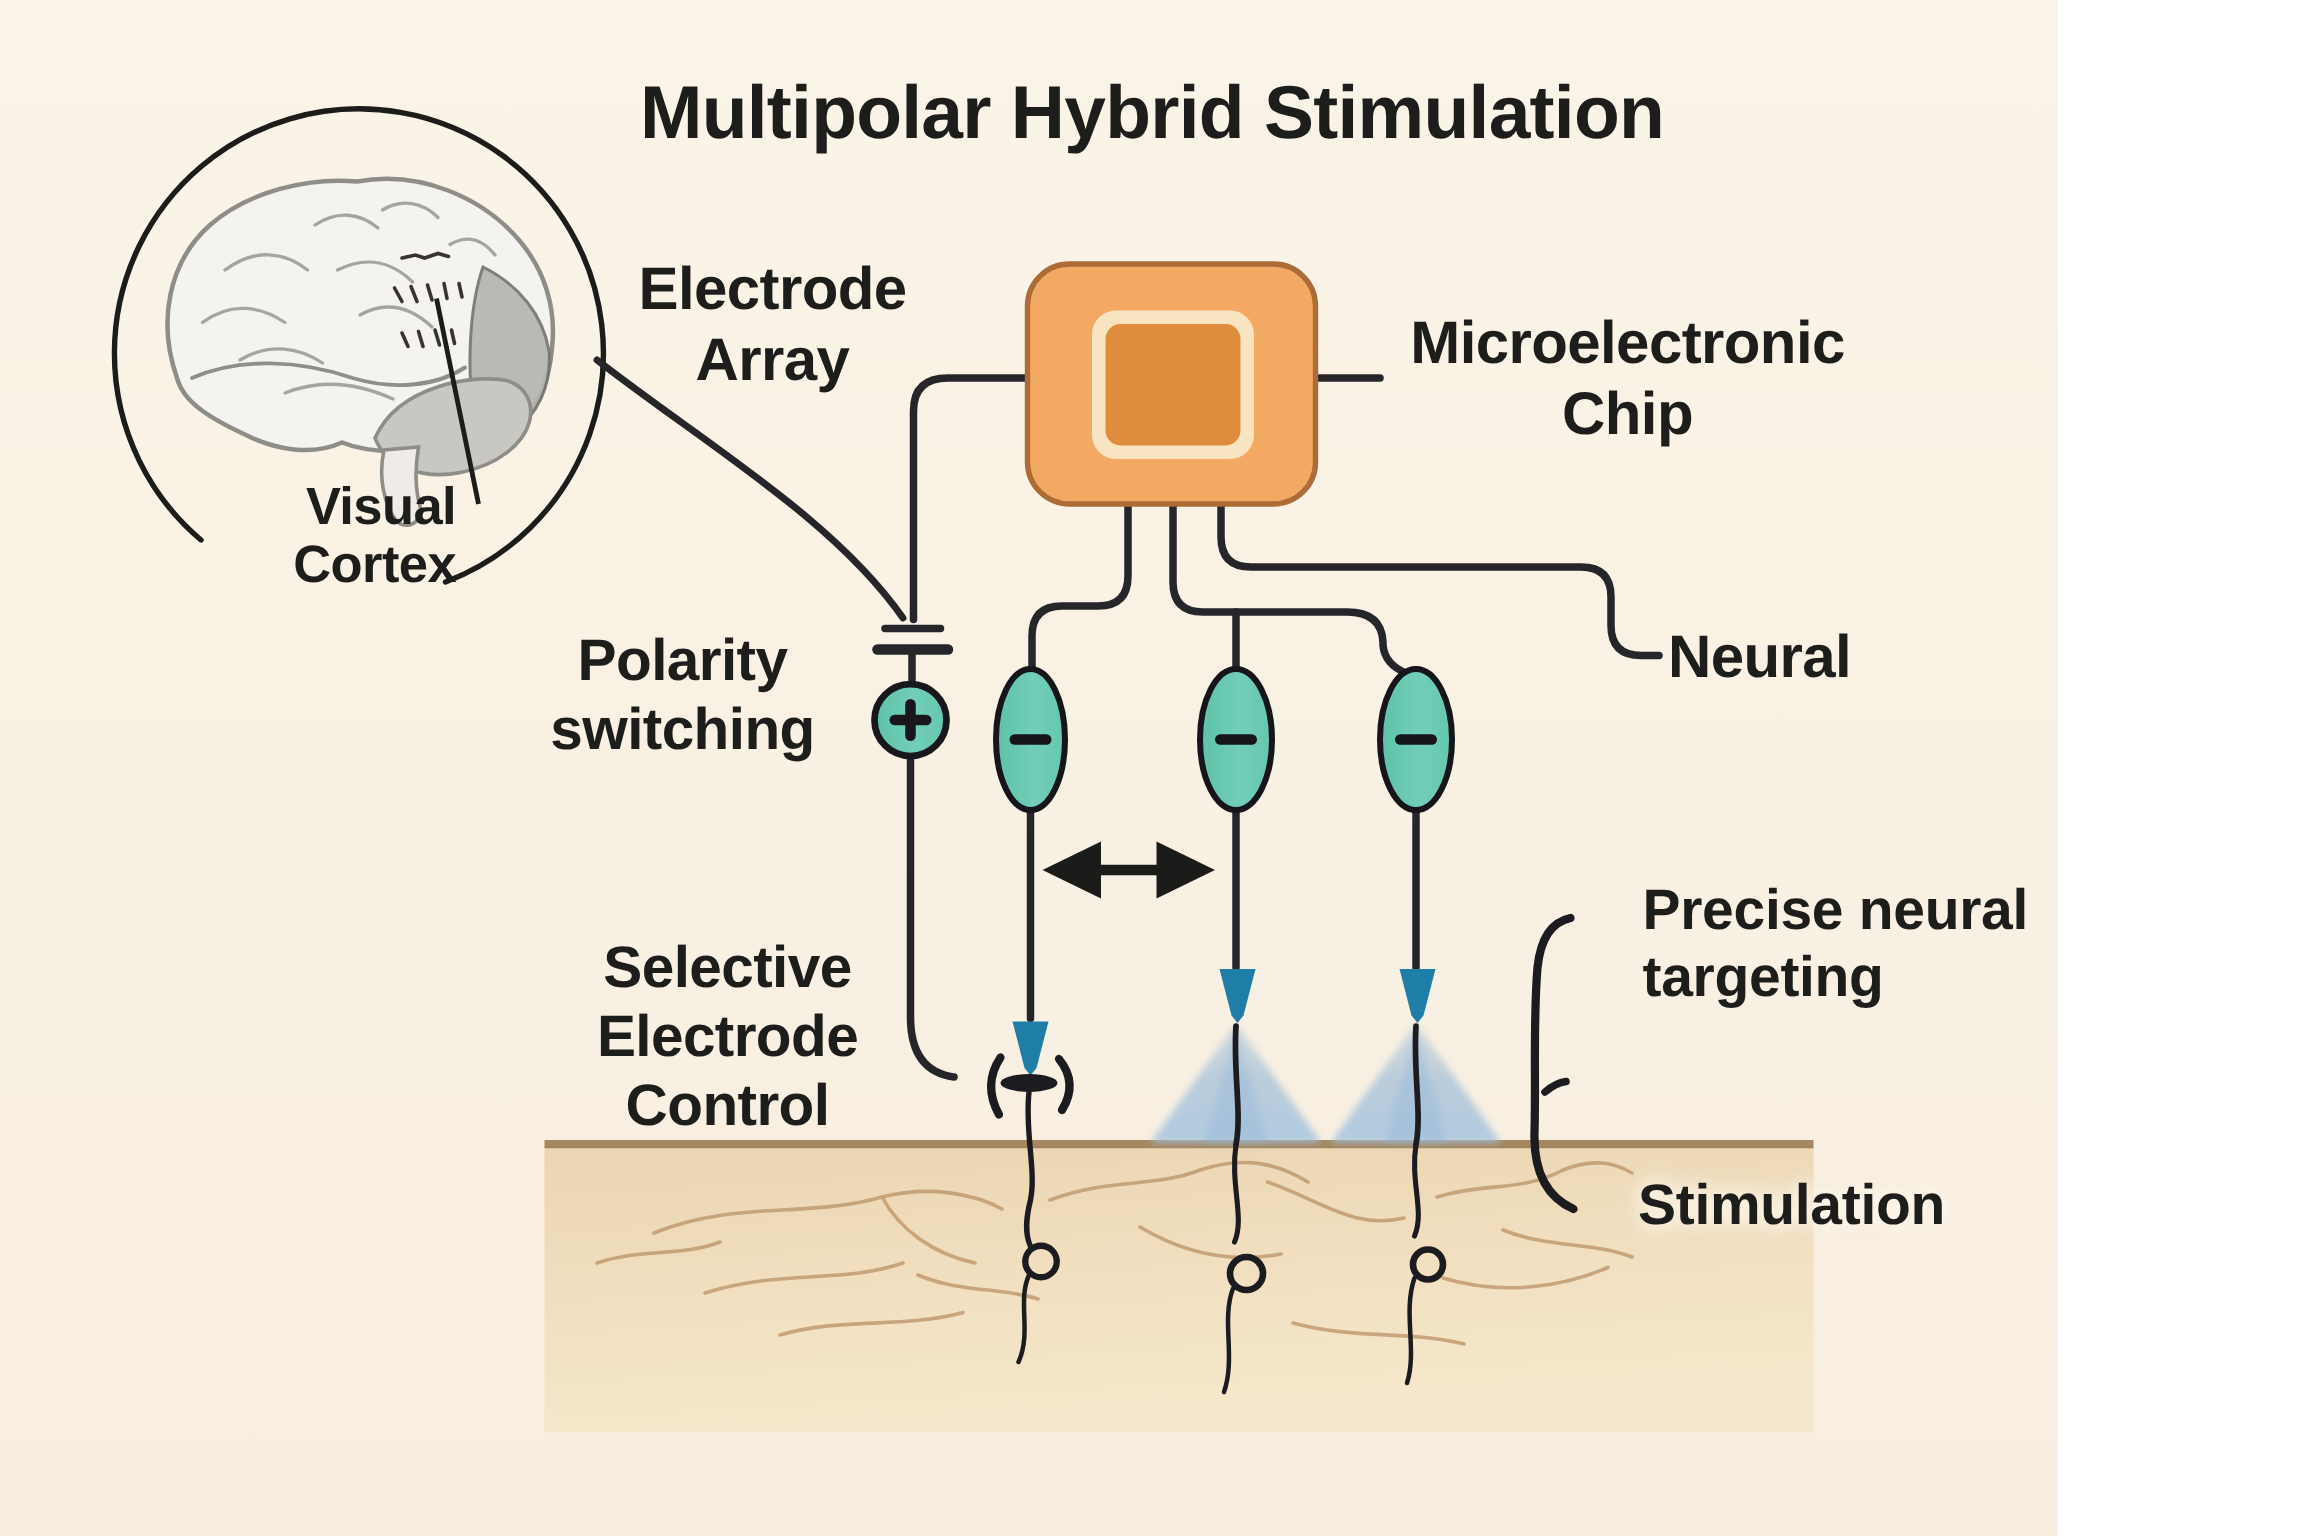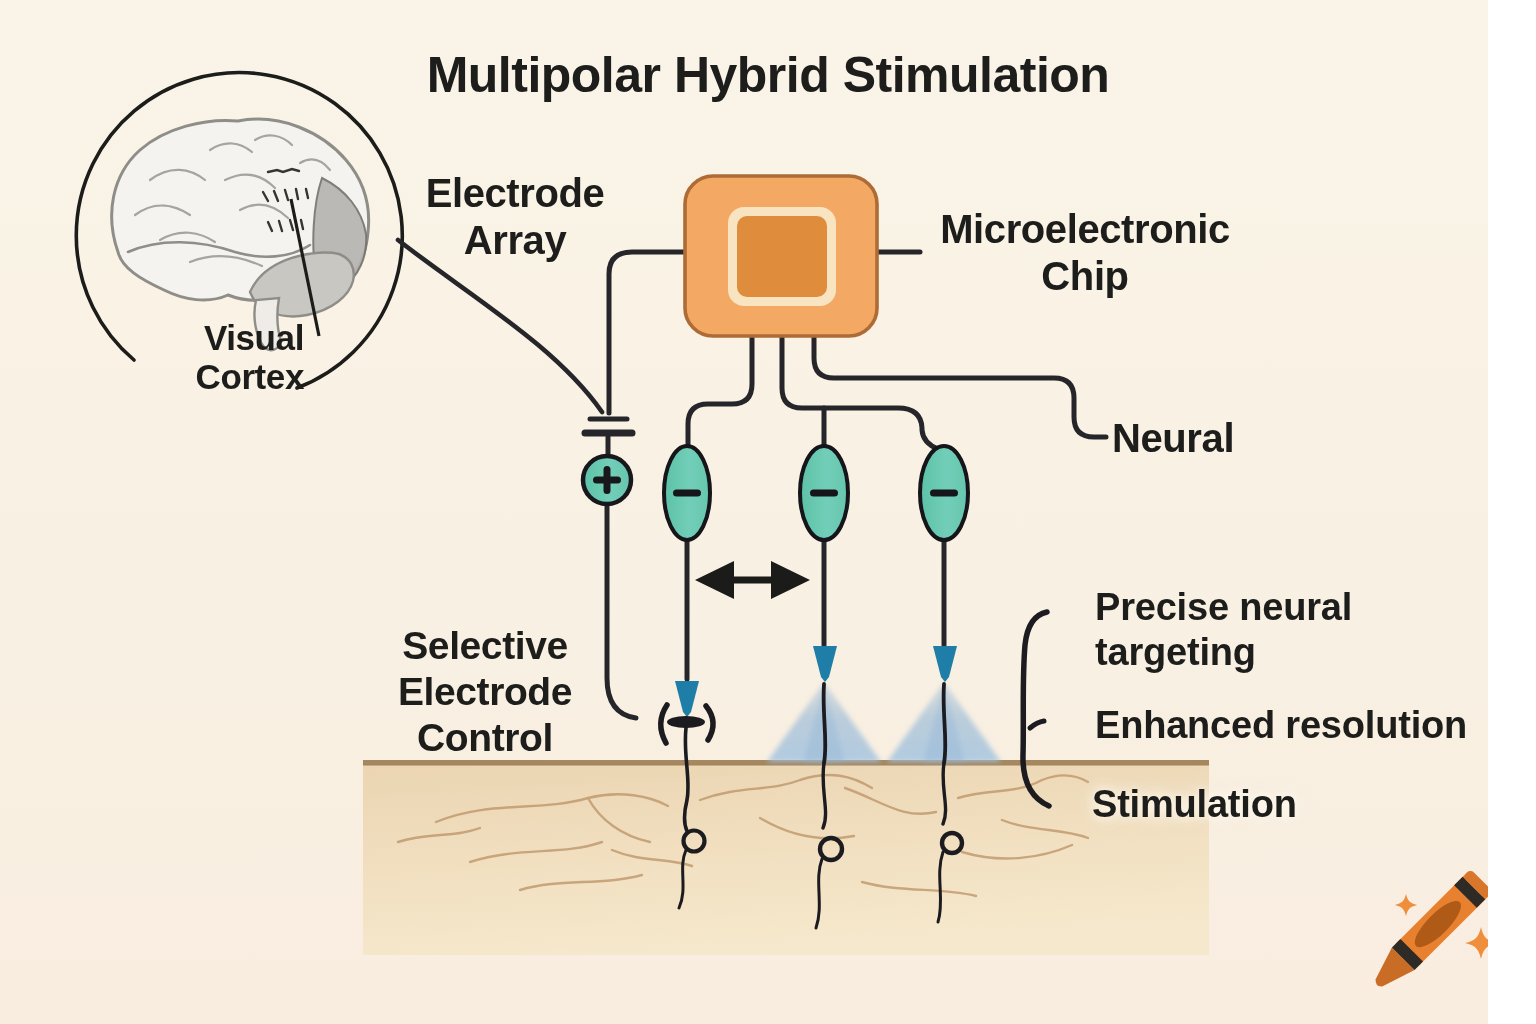--- a/index.html
+++ b/index.html
@@ -1,17 +1,17 @@
 <!DOCTYPE html>
 <html><head>
 <meta charset="utf-8">
 <style>
   html,body{margin:0;padding:0;}
   .canvas{
-    position:relative;width:1488px;height:1024px;overflow:hidden;
+    position:relative;width:1372px;height:1024px;overflow:hidden;
     background:linear-gradient(180deg,#faf4e8 0%,#f8f0e2 65%,#f9ede0 100%);
     font-family:"Liberation Sans",sans-serif;
   }
   svg{position:absolute;left:0;top:0;}
   .lbl{
     position:absolute;color:#1d1d1b;font-weight:700;white-space:pre-line;
     letter-spacing:-0.4px;line-height:1.18;
   }
   .center{text-align:center;}
   .halo{text-shadow:0 0 10px rgba(255,250,238,.95),0 0 18px rgba(255,249,236,.8),0 0 26px rgba(255,249,236,.6);}
@@ -204,31 +204,32 @@
 </svg>
 
 <div class="lbl title center" style="left:0;top:46px;width:1536px;">Multipolar Hybrid Stimulation</div>
 
 <div class="lbl cortex center" style="left:104px;top:318px;width:200px;text-align:right;">Visual
 Cortex</div>
 
 <div class="lbl big center" style="left:395px;top:170px;width:240px;">Electrode
 Array</div>
 
+<div class="lbl mid center" style="left:335px;top:418px;width:240px;">Polarity
+switching</div>
 
 <div class="lbl mid center" style="left:355px;top:623px;width:260px;">Selective
 Electrode
 Control</div>
 
 <div class="lbl big center" style="left:925px;top:206px;width:320px;">Microelectronic
 Chip</div>
 
 <div class="lbl big" style="left:1112px;top:415px;">Neural</div>
 
 
 <div class="lbl side" style="left:1063px;top:585px;">Precise neural
 targeting</div>
 
-<div class="lbl side" style="left:1063px;top:703px;">Enhanced resolution</div>
 
 <div class="lbl side halo" style="left:1060px;top:782px;">Stimulation</div>
 
 </div>
 
 </body></html>

